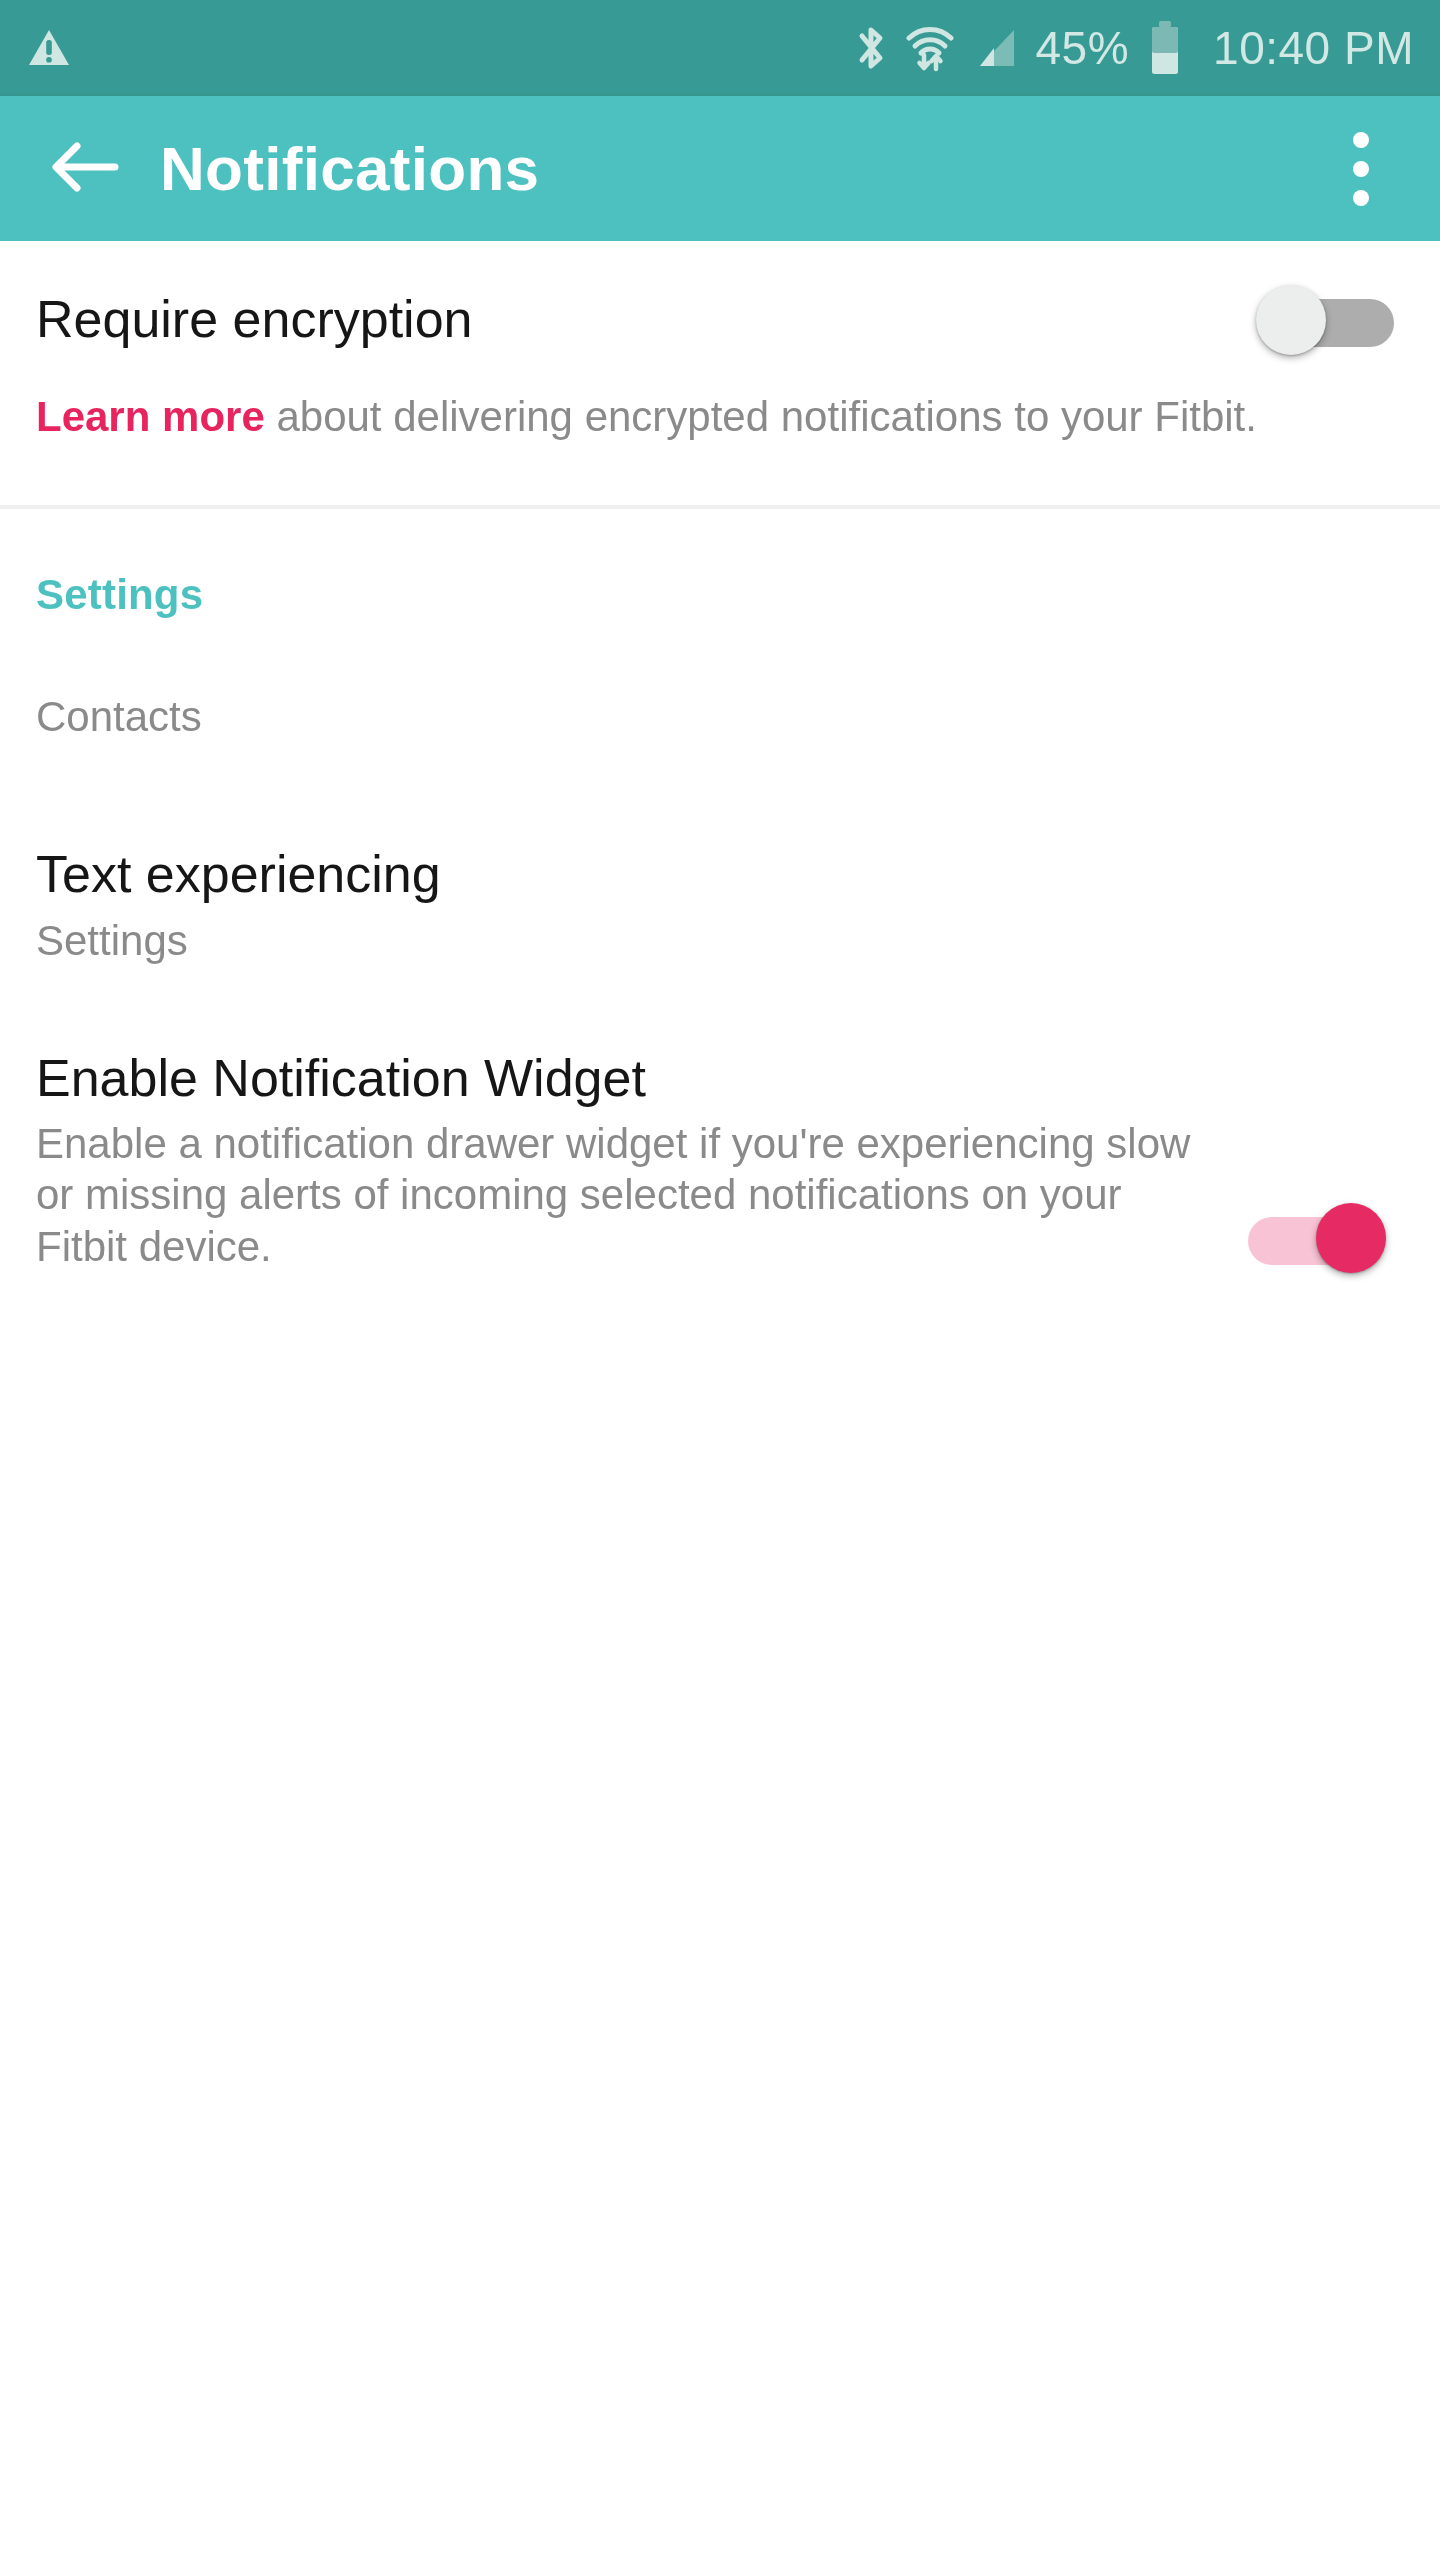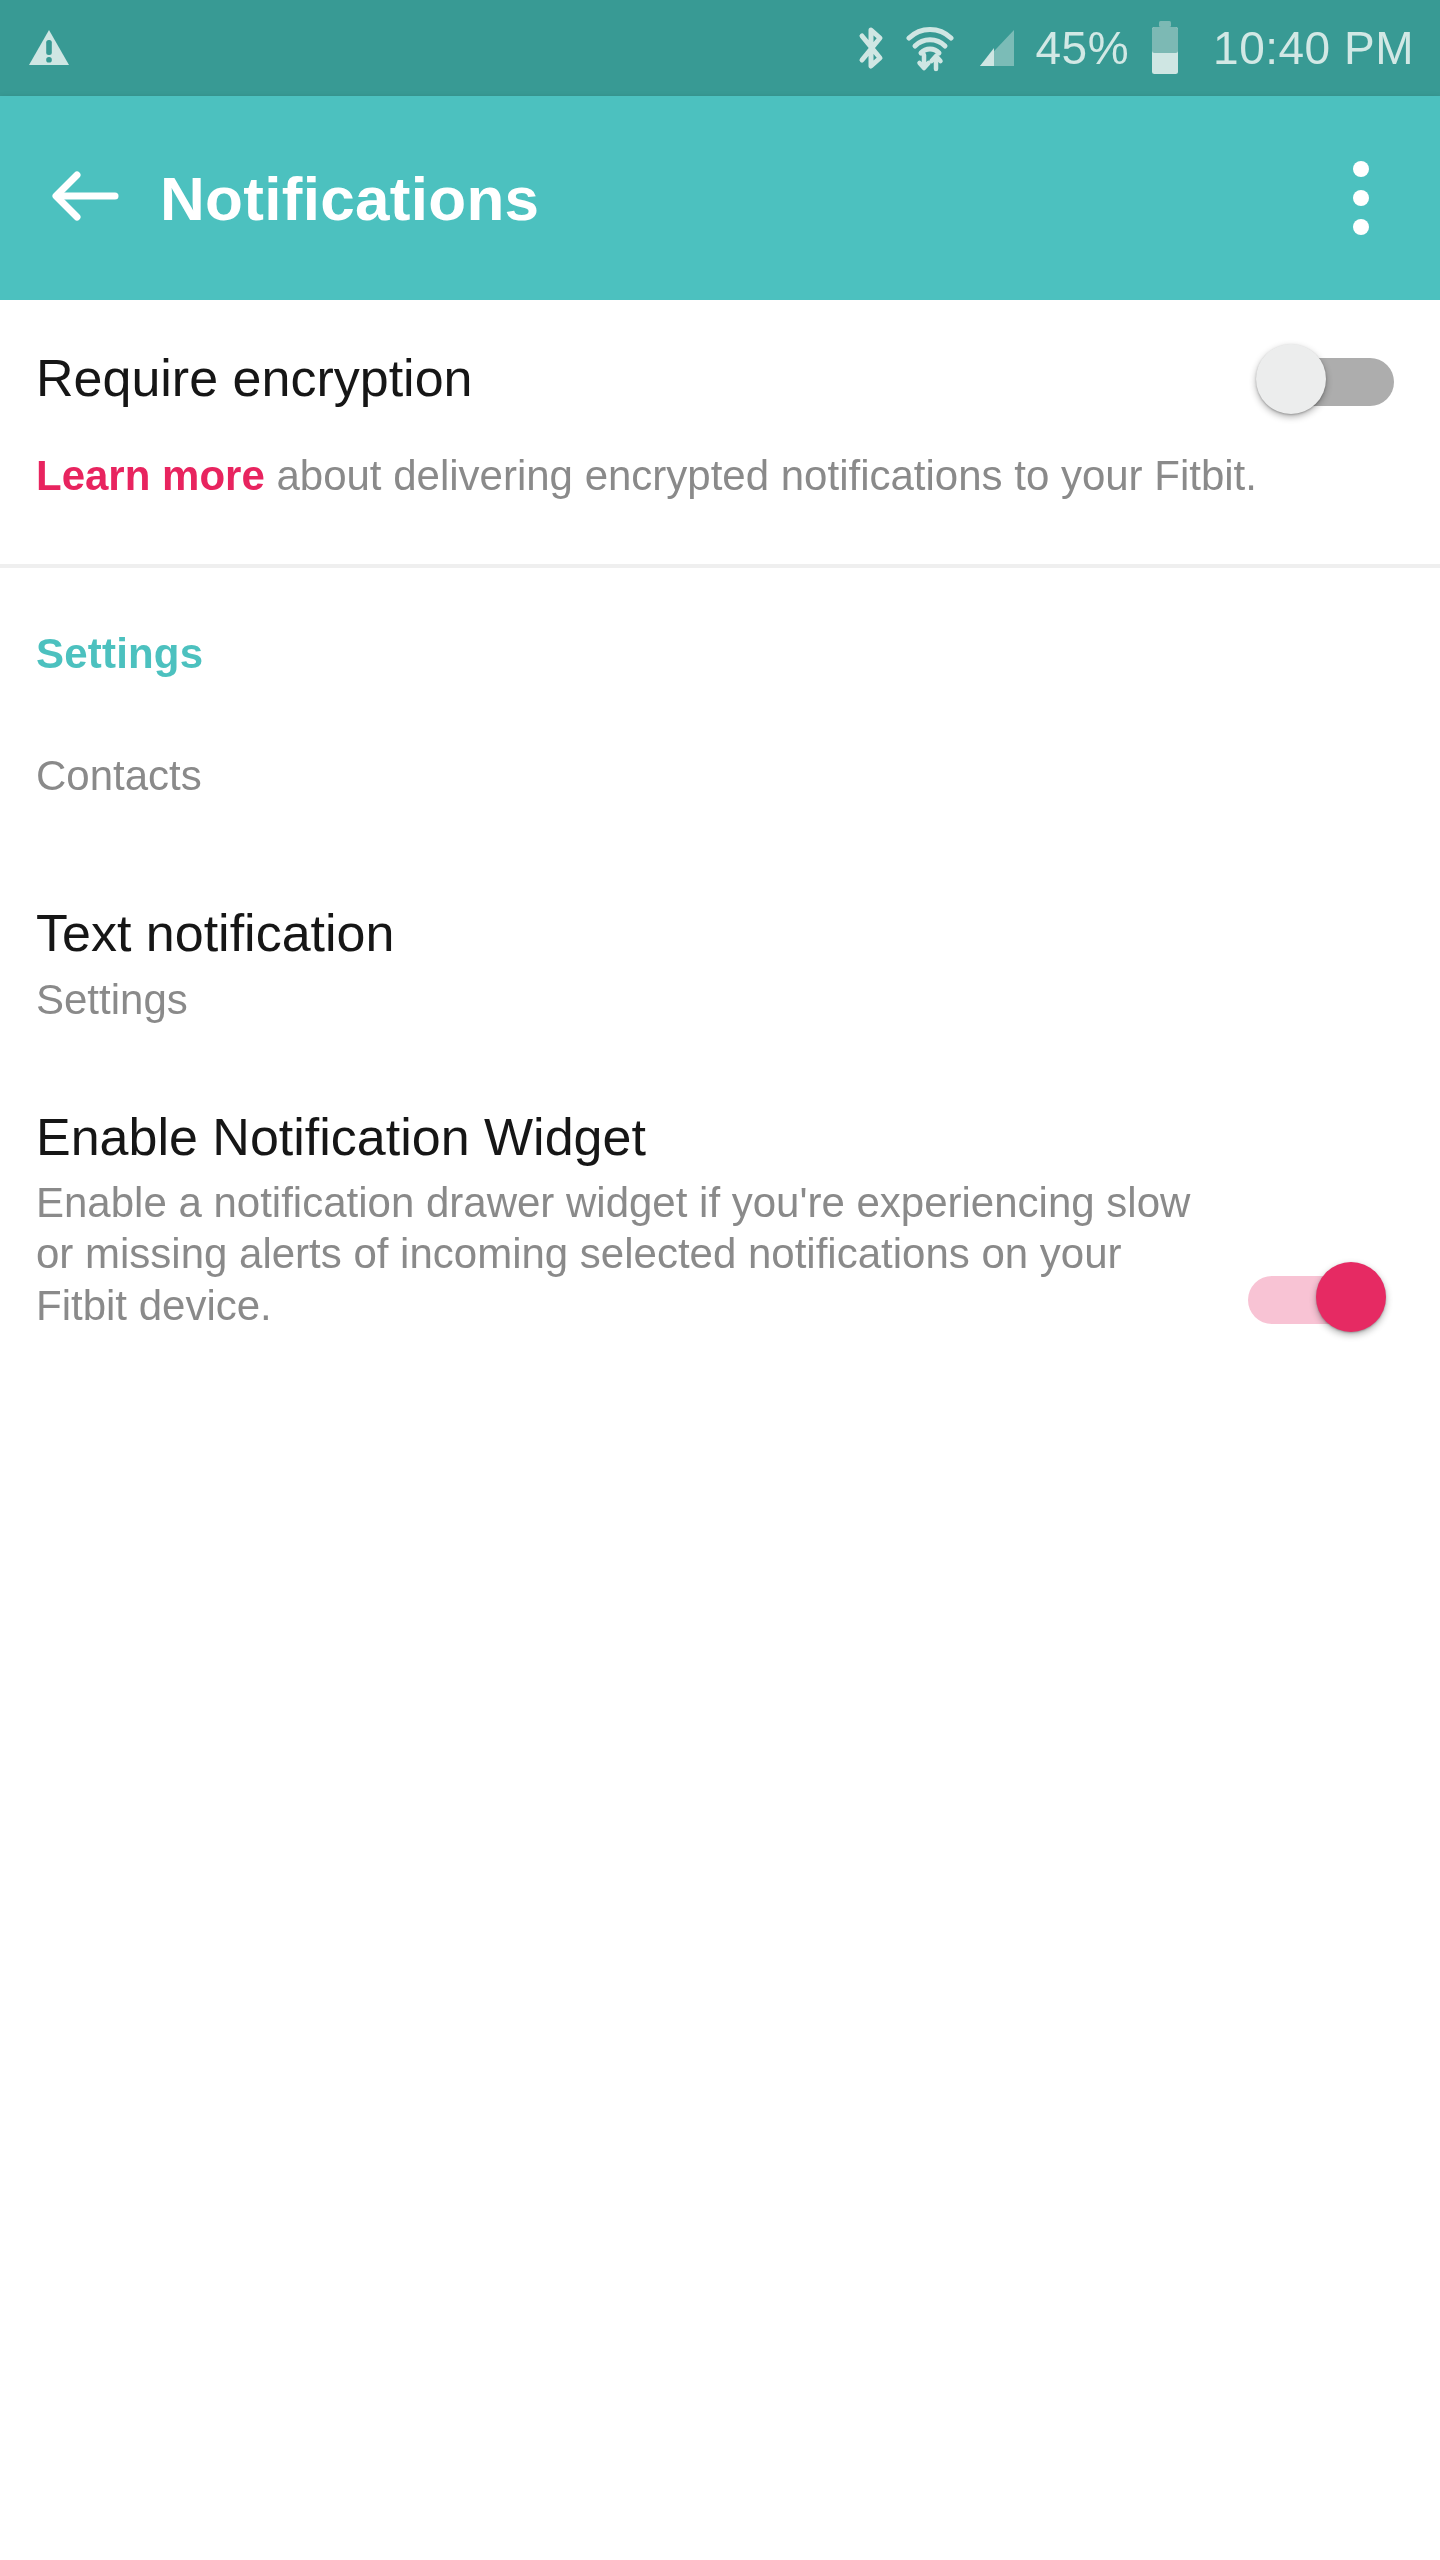--- a/index.html
+++ b/index.html
@@ -28,21 +28,21 @@
     letter-spacing:0.5px; line-height:1;
   }
   .battery-wrap{ display:flex; align-items:center; }
   .time-text{
     font-size:46px; color:#d2e8e5; letter-spacing:0.5px; line-height:1;
     margin-left:12px;
   }
 
   
   .app-bar{
-    height:204px; width:100%;
+    height:145px; width:100%;
     background:#4cc1bf;
     display:flex; align-items:center;
     padding:0 44px 0 46px;
     position:relative;
     box-shadow:0 3px 7px rgba(0,0,0,0.22);
   }
   .back-btn{ width:78px; height:78px; display:flex; align-items:center; justify-content:center; flex:none; cursor:pointer; }
   .app-title{
     font-size:62px; font-weight:700; color:#ffffff;
     margin-left:36px; letter-spacing:0.3px; white-space:nowrap;
@@ -248,21 +248,21 @@
 
   <div class="section-divider"></div>
 
   <div class="section-header">Settings</div>
 
   <div class="list-item">
     <div class="li-sub">Contacts</div>
   </div>
 
   <div class="list-item" style="padding-top:78px;">
-    <div class="li-title">Text notification</div>
+    <div class="li-title">Text experiencing</div>
     <div class="li-sub">Settings</div>
   </div>
 
   <div class="widget-row">
     <div class="widget-texts">
       <div class="w-title">Enable Notification Widget</div>
       <div class="w-desc">Enable a notification drawer widget if you're experiencing slow or missing alerts of incoming selected notifications on your Fitbit device.</div>
     </div>
     <div class="widget-switch-holder">
       <div class="switch on">

